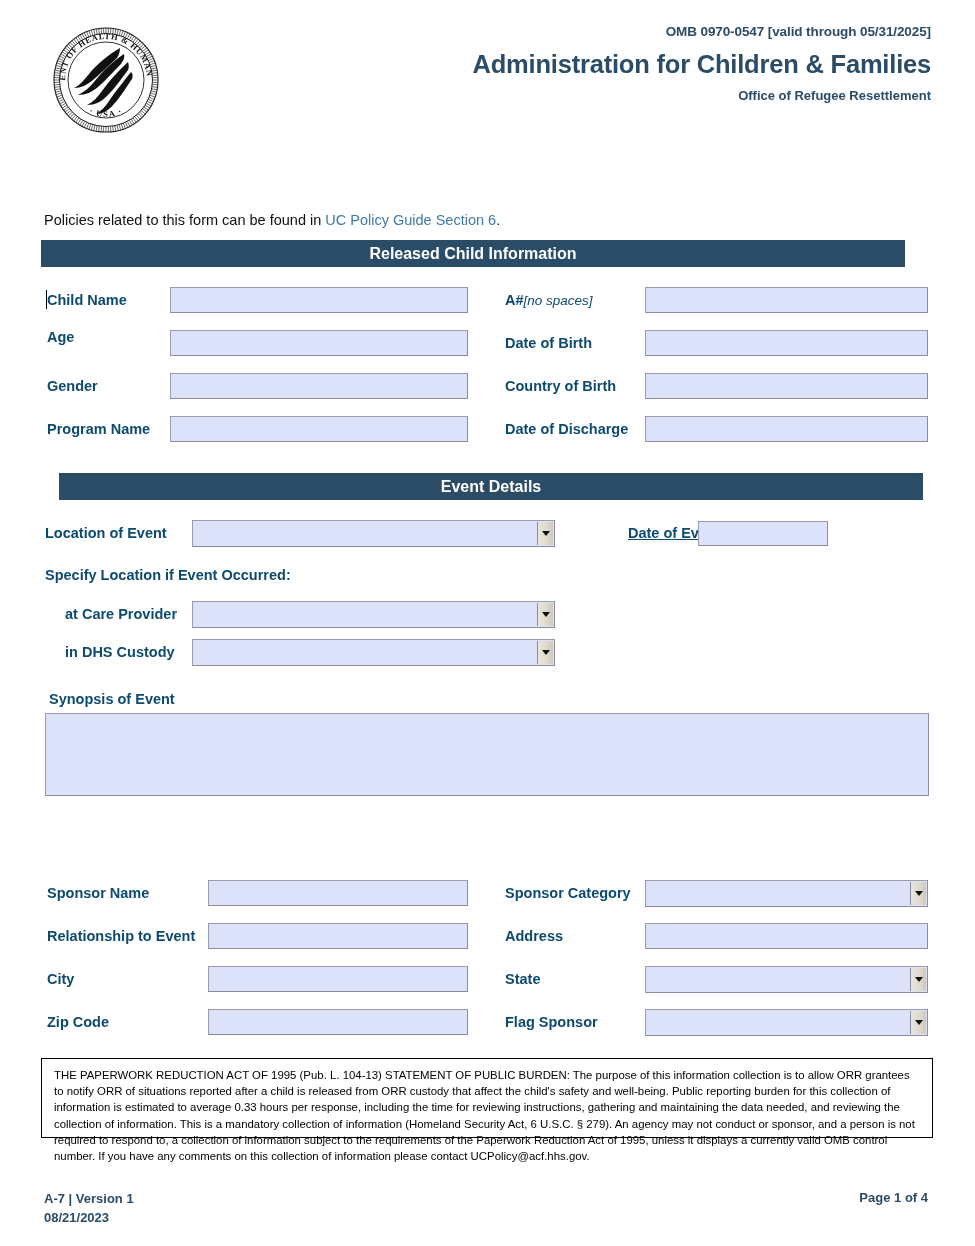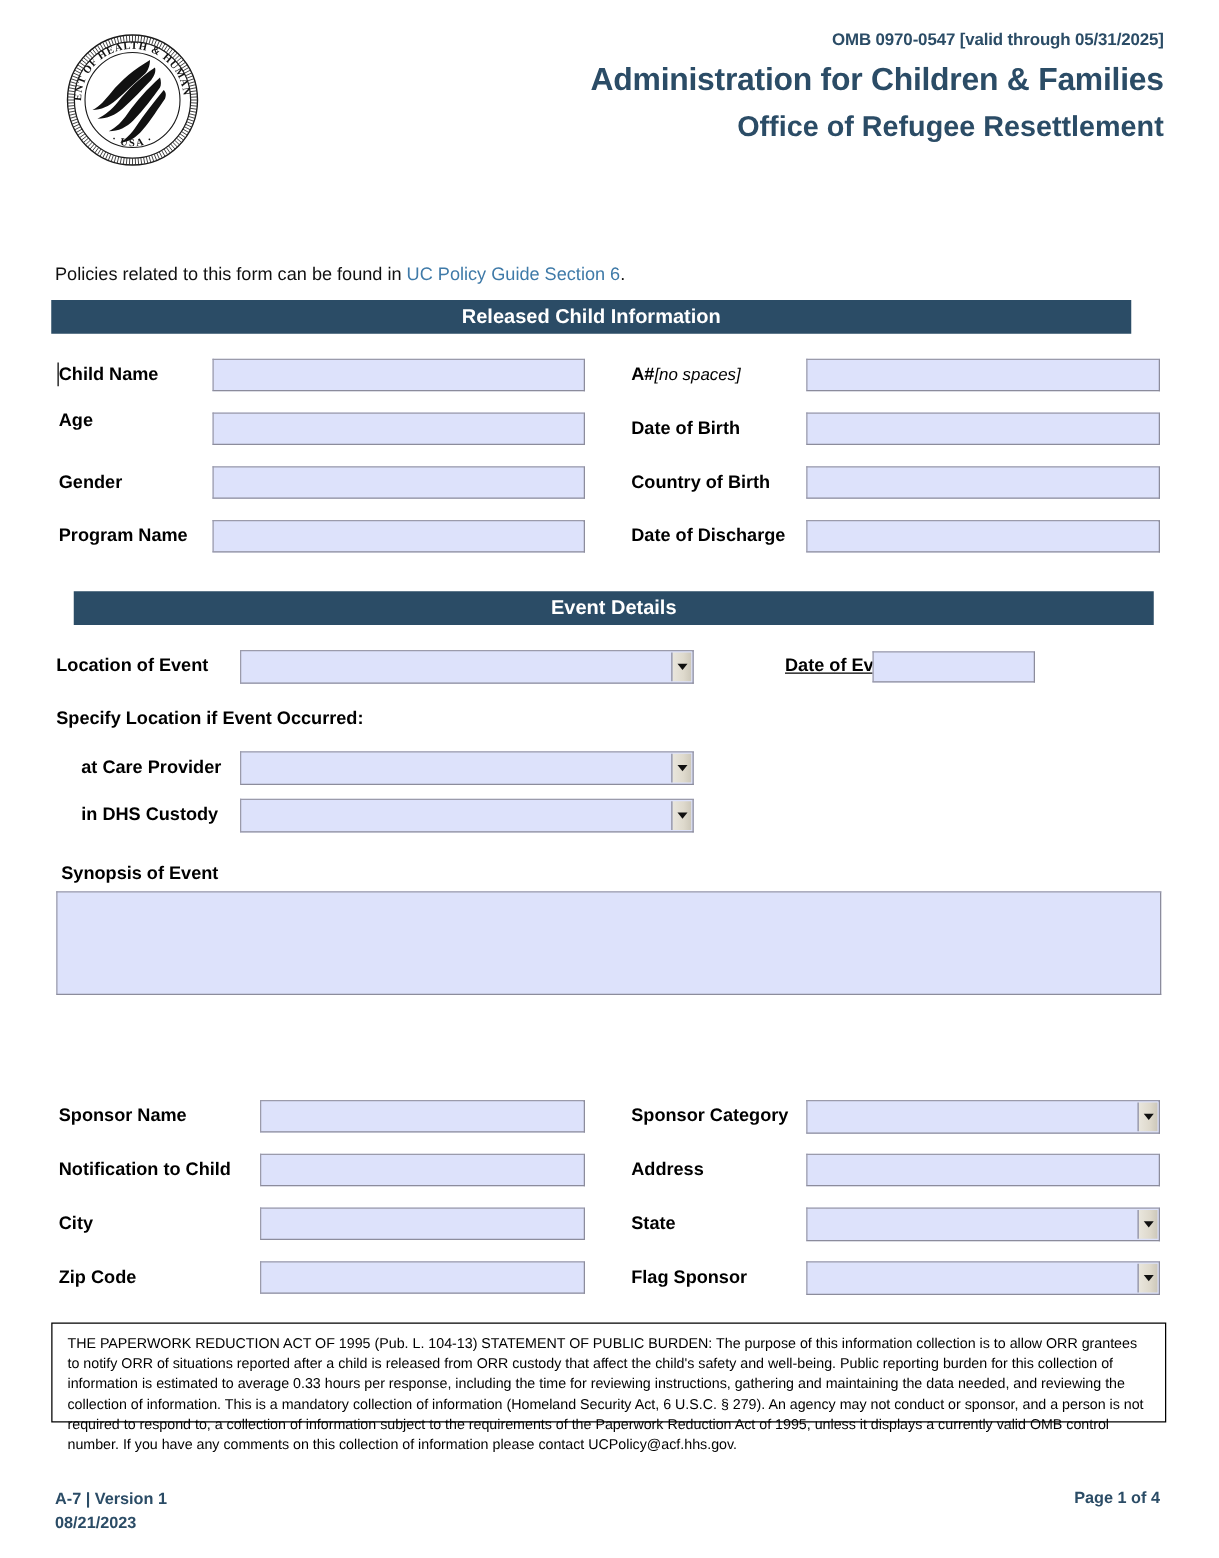--- a/index.html
+++ b/index.html
@@ -51,21 +51,21 @@
     top: 50px;
     font-size: 25.5px;
     font-weight: bold;
     color: #2b4c66;
     letter-spacing: -0.2px;
   }
   .orr-title {
     position: absolute;
     right: 44px;
     top: 88px;
-    font-size: 23px;
+    font-size: 13px;
     font-weight: bold;
     color: #2b4c66;
   }
   .doc-title {
     position: absolute;
     left: 0;
     right: 0;
     top: 152px;
     text-align: center;
     font-size: 29px;
@@ -100,21 +100,21 @@
     text-align: center;
     line-height: 27px;
     box-sizing: border-box;
   }
 
   
   .lbl {
     position: absolute;
     font-size: 14.5px;
     font-weight: bold;
-    color: #000000;
+    color: #0c4a6e;
     white-space: nowrap;
   }
   .lbl .sub {
     font-weight: normal;
     font-style: italic;
     font-size: 13.5px;
   }
   .fld {
     position: absolute;
     background: #dde2fb;
@@ -426,21 +426,21 @@
   <div class="lbl" style="left:47px; top:885px;">Sponsor Name</div>
   <div class="fld" style="left:208px; top:880px; width:260px; height:26px;"></div>
 
   <div class="lbl" style="left:505px; top:885px;">Sponsor Category</div>
   <div class="fld sel" style="left:645px; top:880px; width:283px; height:27px;">
     <span class="selbtn">
         <i></i>
       </span>
   </div>
 
-  <div class="lbl" style="left:47px; top:928px;">Notification to Child</div>
+  <div class="lbl" style="left:47px; top:928px;">Relationship to Event</div>
   <div class="fld" style="left:208px; top:923px; width:260px; height:26px;"></div>
 
   <div class="lbl" style="left:505px; top:928px;">Address</div>
   <div class="fld" style="left:645px; top:923px; width:283px; height:26px;"></div>
 
   <div class="lbl" style="left:47px; top:971px;">City</div>
   <div class="fld" style="left:208px; top:966px; width:260px; height:26px;"></div>
 
   <div class="lbl" style="left:505px; top:971px;">State</div>
   <div class="fld sel" style="left:645px; top:966px; width:283px; height:27px;">

